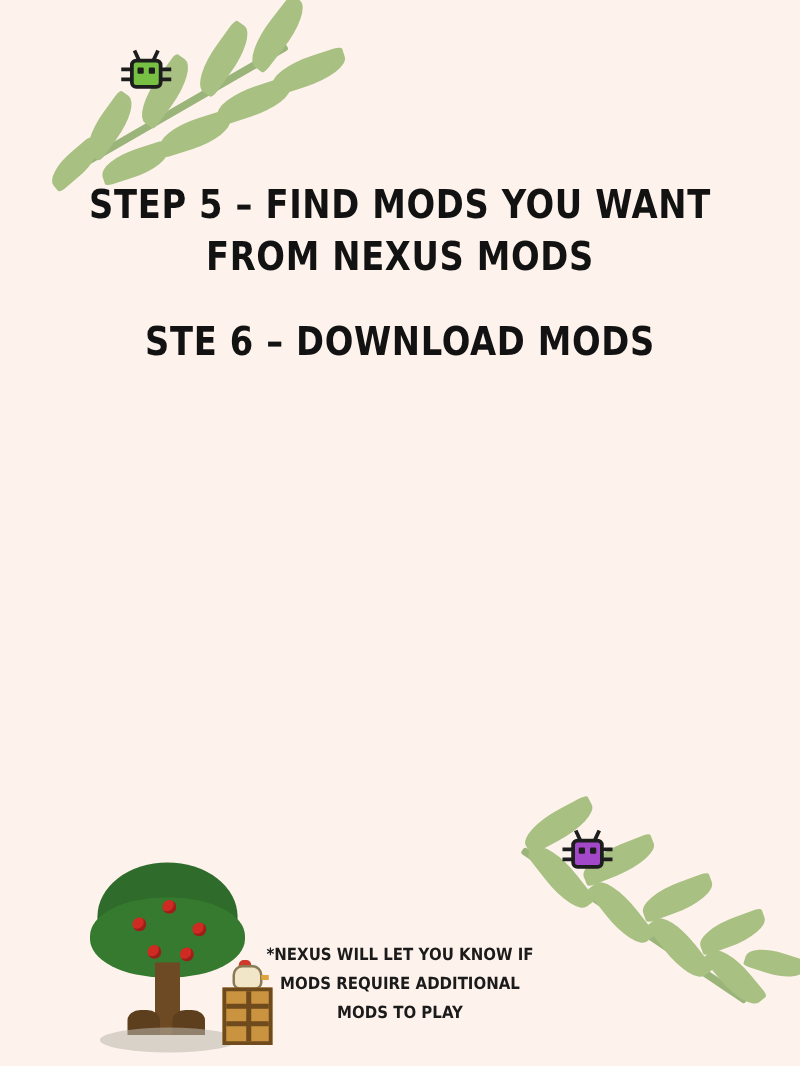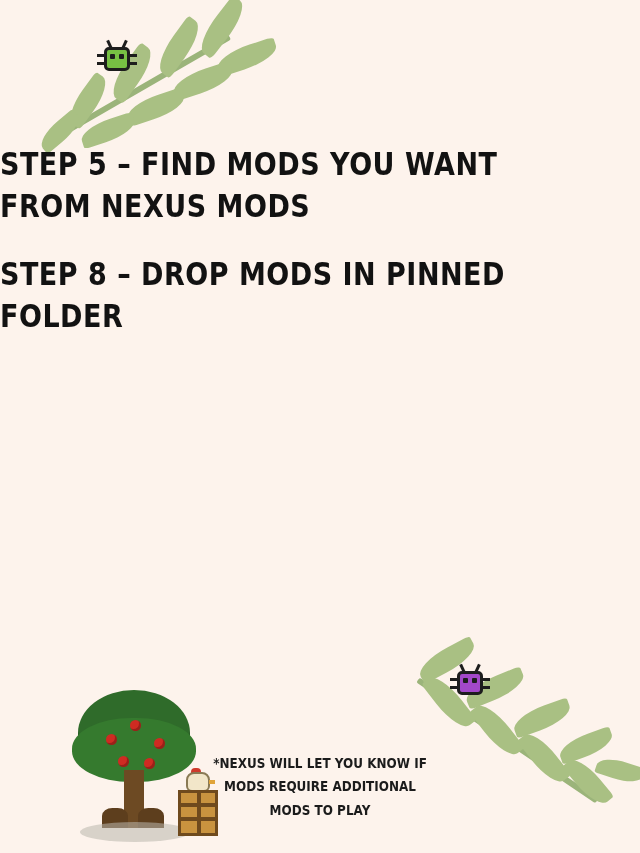--- a/index.html
+++ b/index.html
@@ -53,20 +53,21 @@
     width: 230px;
     height: 170px;
   }
 
   
   .text-stack {
     position: absolute;
     left: 0;
     top: 140px;
     width: 640px;
+    text-align: center;
   }
   .line {
     font-family: "DejaVu Sans", sans-serif;
     font-weight: bold;
     font-size: 27px;
     letter-spacing: 0.5px;
     color: #121212;
     line-height: 1.55;
     transform: scaleY(1.18);
     transform-origin: center top;
@@ -323,26 +324,25 @@
     <div class="leg" style="left:34px; top:24px;"></div>
   </div>
 
   <div class="text-stack">
 
     <div class="block">
       <div class="line">STEP 5 – FIND MODS YOU WANT</div>
       <div class="line">FROM NEXUS MODS</div>
     </div>
 
-
-
-    <div class="block gap-extra">
-      <div class="line">STEP 8 – DROP MODS IN PINNED</div>
-      <div class="line">FOLDER</div>
+    <div class="block">
+      <div class="line">STE 6 – DOWNLOAD MODS</div>
     </div>
+
+
 
 
   </div>
 
   <div class="tree">
     <div class="canopy"></div>
     <div class="canopy2"></div>
     <div class="apple" style="left:36px; top:44px;"></div>
     <div class="apple" style="left:60px; top:30px;"></div>
     <div class="apple" style="left:84px; top:48px;"></div>

